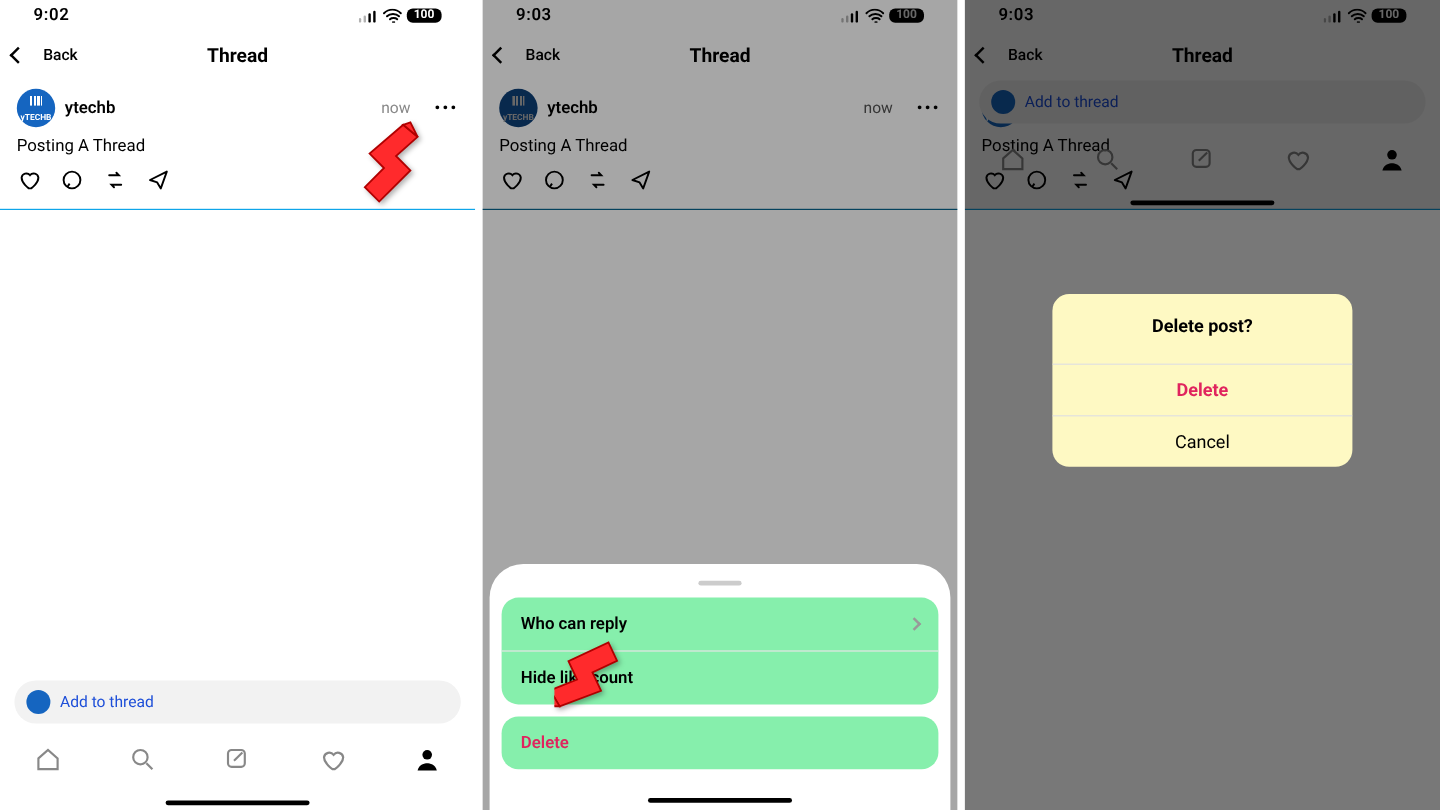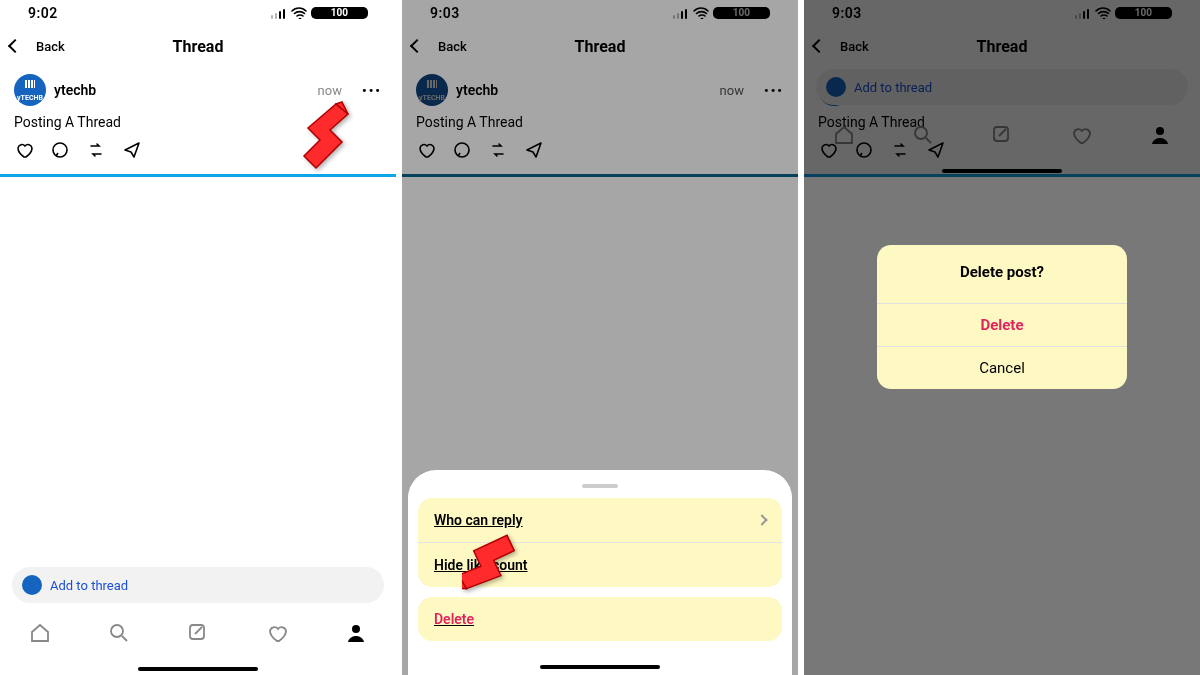--- a/index.html
+++ b/index.html
@@ -45,21 +45,21 @@
   .status-right { display: flex; align-items: center; gap: 4px; }
   .status-right svg { display: block; }
   .batt-badge {
     display: inline-flex;
     align-items: center;
     background: #000;
     color: #fff;
     border-radius: 5px;
     font-size: 10px;
     font-weight: 700;
-    padding: 1px 20px;
+    padding: 1px 6px;
     line-height: 1;
   }
 
   
   .nav-header {
     display: flex;
     align-items: center;
     height: 40px;
     padding: 0 10px;
   }
@@ -81,21 +81,21 @@
     left: 0; right: 0;
     text-align: center;
     font-size: 16px;
     font-weight: 700;
     pointer-events: none;
   }
 
   
   .post {
     padding: 8px 14px 14px 14px;
-    border-bottom: 3px solid #0ea5e9;
+    border-bottom: 1px solid #0ea5e9;
   }
   .post-head {
     display: flex;
     align-items: center;
     gap: 8px;
   }
   .avatar {
     width: 32px; height: 32px;
     border-radius: 50%;
     background: #1565c0;
@@ -200,25 +200,24 @@
     transform:translateX(-50%);
     width:120px;height:4px;border-radius:3px;background:#000;
   }
   .grabber {
     width: 36px; height: 4px;
     border-radius: 2px;
     background: #ccc;
     margin: 4px auto 10px auto;
   }
   .sheet-group {
-    background: #fef9c3;
+    background: #86efac;
     border-radius: 14px;
     overflow: hidden;
     margin-bottom: 10px;
-    text-decoration: underline;
   }
   .sheet-item {
     padding: 14px 16px;
     font-size: 14px;
     font-weight: 600;
     display: flex;
     align-items: center;
     justify-content: space-between;
   }
   .sheet-item + .sheet-item { border-top: 1px solid #e4e4e4; }

